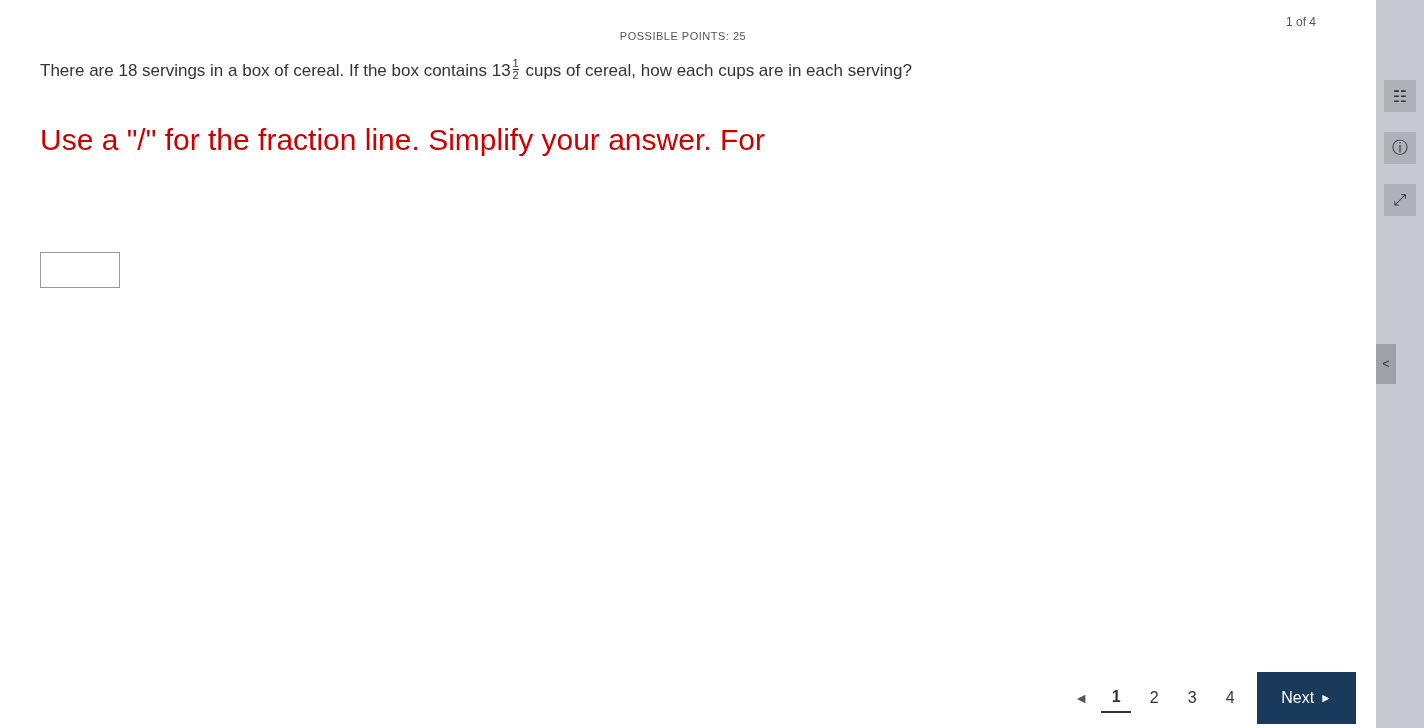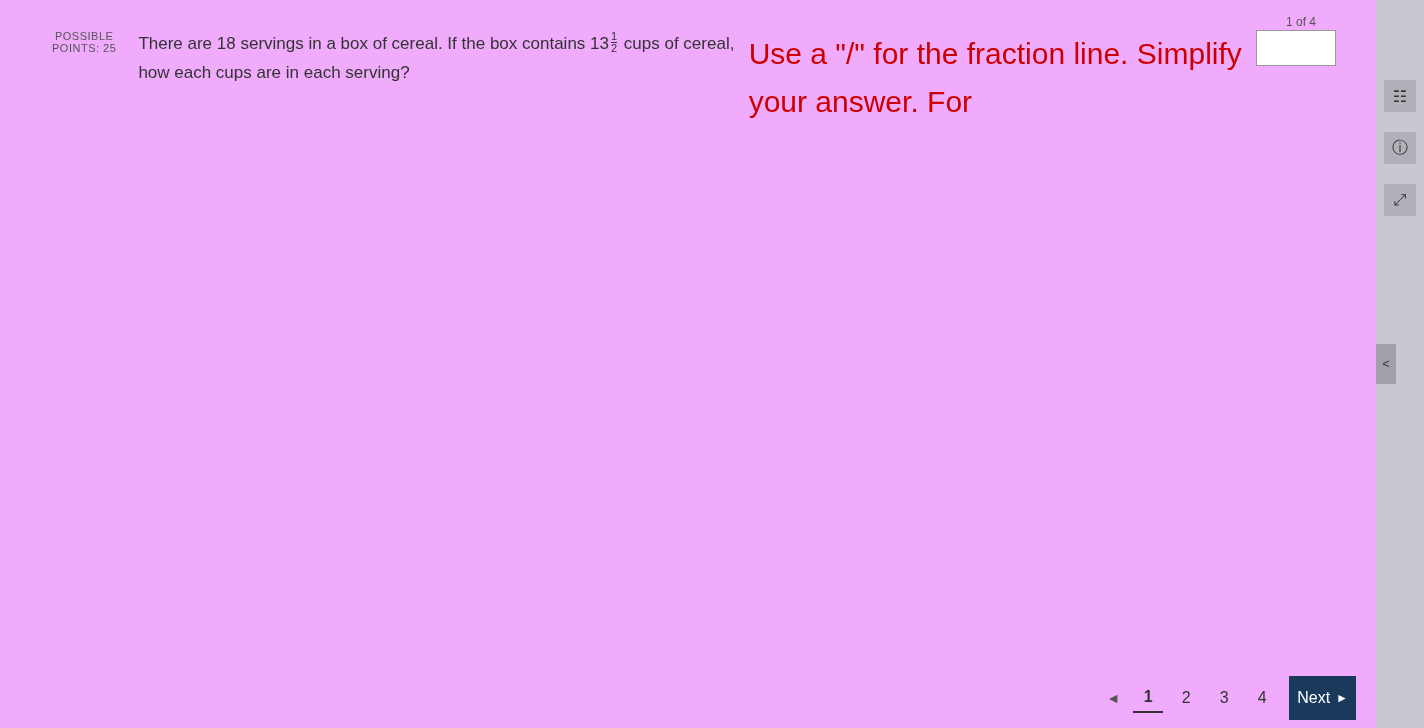--- a/index.html
+++ b/index.html
@@ -12,25 +12,25 @@
       width: 1424px;
       height: 728px;
       background: #e8e8e8;
       font-family: Arial, sans-serif;
       overflow: hidden;
       display: flex;
     }
 
     .main-content {
       flex: 1;
-      background: #f0abfc;
+      background: #ffffff;
       padding: 30px 40px 20px 40px;
       position: relative;
       display: flex;
-      flex-direction: row;
+      flex-direction: column;
     }
 
     .title {
       font-size: 22px;
       font-weight: 500;
       color: #333;
       margin-bottom: 10px;
     }
 
     .possible-points {
@@ -39,21 +39,21 @@
       color: #555;
       letter-spacing: 0.5px;
       margin-bottom: 15px;
       padding-right: 10px;
     }
 
     .question-text {
       font-size: 17px;
       color: #333;
       line-height: 1.7;
-      margin-bottom: 16px;
+      margin-bottom: 30px;
       max-width: 900px;
     }
 
     .fraction-inline {
       display: inline-flex;
       flex-direction: column;
       align-items: center;
       vertical-align: middle;
       font-size: 13px;
       line-height: 1.1;
@@ -134,27 +134,27 @@
 
     .page-num.active {
       font-weight: bold;
       border-bottom: 2px solid #333;
     }
 
     .next-button {
       background: #1a3a5c;
       color: #ffffff;
       border: none;
-      padding: 10px 8px;
+      padding: 10px 24px;
       font-size: 16px;
       cursor: pointer;
       display: flex;
       align-items: center;
       gap: 6px;
-      height: 44px;
+      height: 52px;
     }
 
     .next-button .arrow {
       font-size: 12px;
     }
 
     .sidebar {
       width: 48px;
       background: #c8c8d0;
       display: flex;

